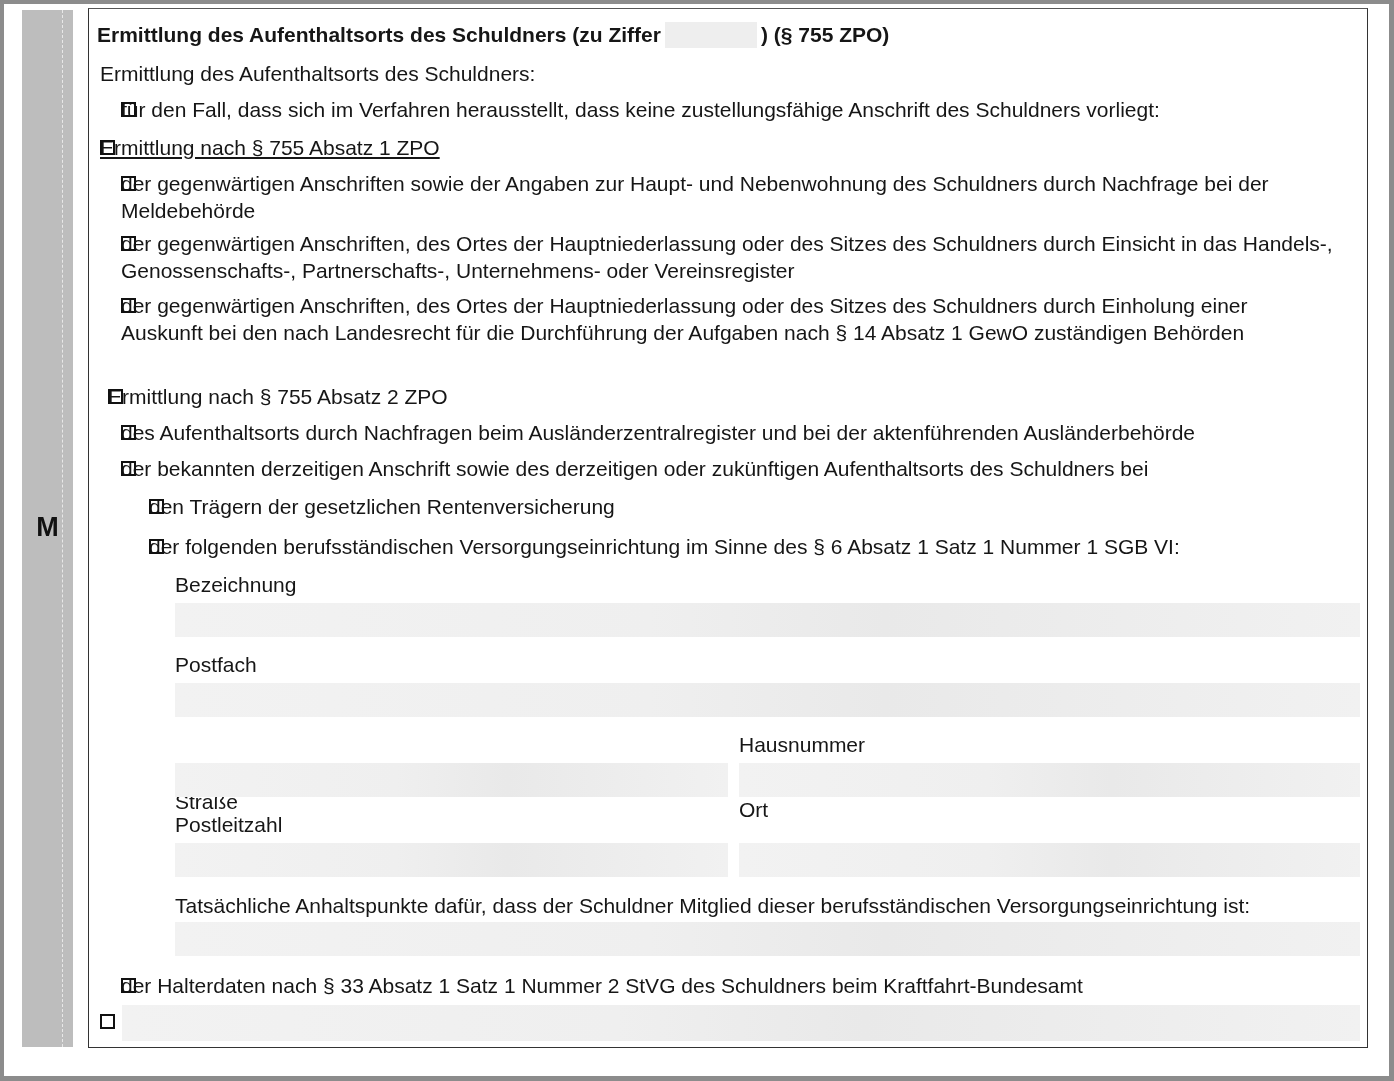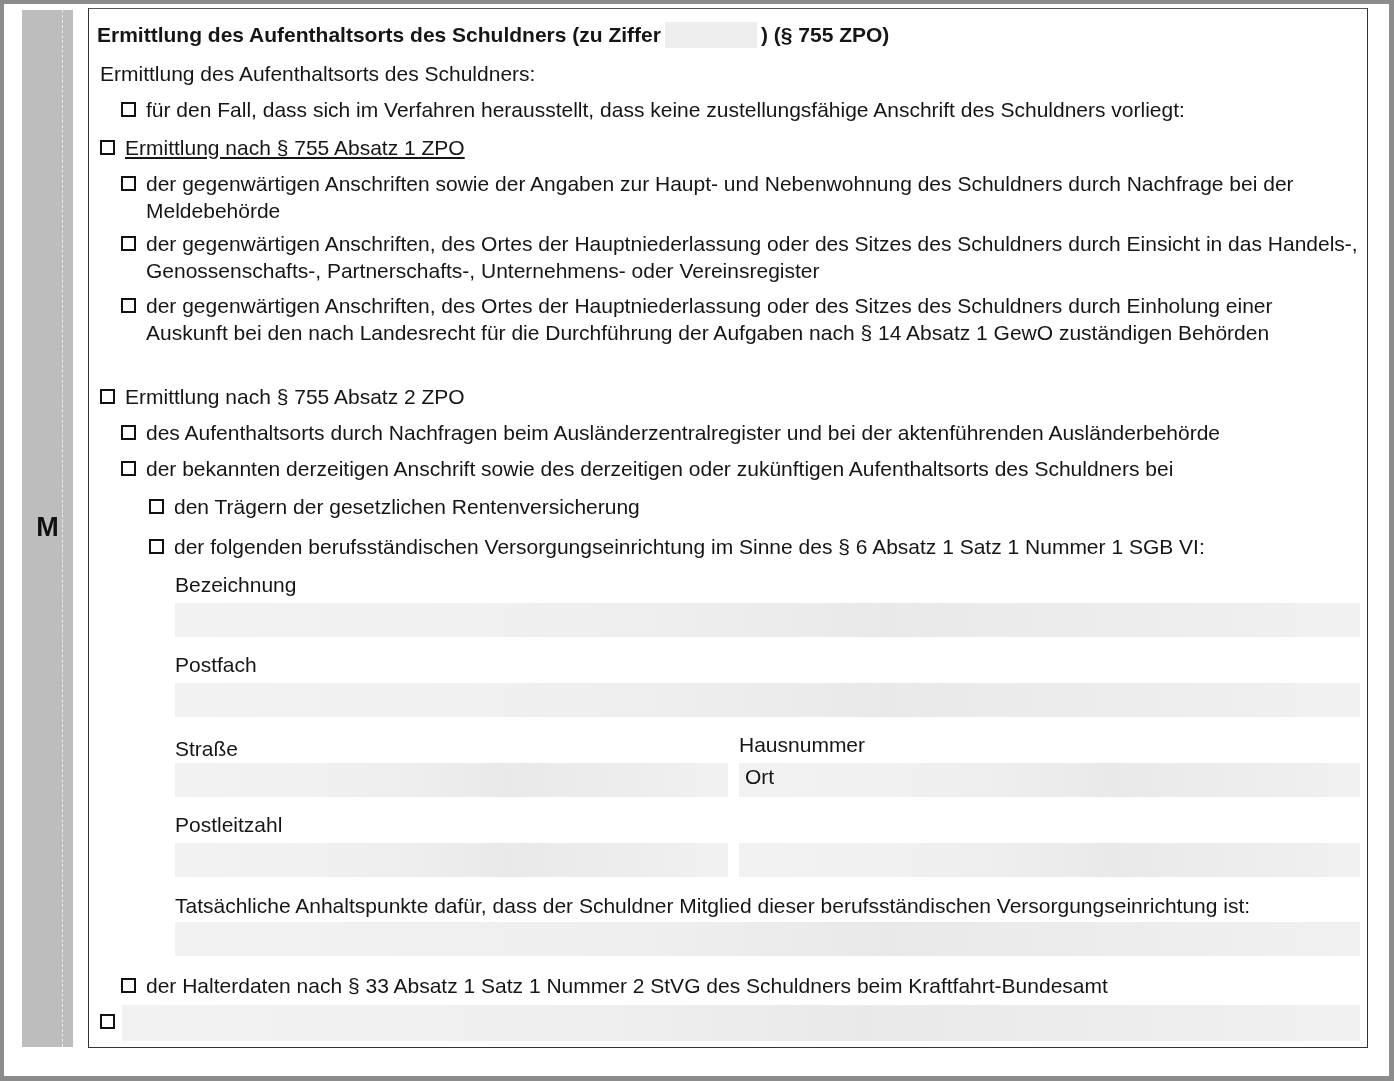--- a/index.html
+++ b/index.html
@@ -56,21 +56,21 @@
     margin-right: 6px;
     vertical-align: -1px;
   }
   .item {
     position: absolute;
     font-size: 21px;
     line-height: 27px;
     color: #161616;
   }
   .item .cb { position: absolute; left: 0; top: 6px; }
-  .item .txt { display: block; padding-left: 25px; }
+  .item .txt { display: block; }
   .field {
     position: absolute;
     height: 34px;
     background: linear-gradient(90deg, #f2f2f2 0%, #efefef 40%, #e9e9e9 60%, #f1f1f1 100%);
   }
   .ziffer-blank {
     display: inline-block;
     width: 92px; height: 26px;
     background: #eeeeee;
     vertical-align: -6px;
@@ -113,21 +113,21 @@
 <div class="item" style="left:121px; top:230px; width:1240px;">
   <span class="cb"></span>
   <span class="txt">der gegenwärtigen Anschriften, des Ortes der Hauptniederlassung oder des Sitzes des Schuldners durch Einsicht in das Handels-, Genossenschafts-, Partnerschafts-, Unternehmens- oder Vereinsregister</span>
 </div>
 
 <div class="item" style="left:121px; top:292px; width:1200px;">
   <span class="cb"></span>
   <span class="txt">der gegenwärtigen Anschriften, des Ortes der Hauptniederlassung oder des Sitzes des Schuldners durch Einholung einer Auskunft bei den nach Landesrecht für die Durchführung der Aufgaben nach § 14 Absatz 1 GewO zuständigen Behörden</span>
 </div>
 
-<div class="item" style="left:100px; top:383px; width:800px;">
+<div class="item" style="left:108px; top:383px; width:800px;">
   <span class="cb"></span>
   <span class="txt">Ermittlung nach § 755 Absatz 2 ZPO</span>
 </div>
 
 <div class="item" style="left:121px; top:419px; width:1230px;">
   <span class="cb"></span>
   <span class="txt">des Aufenthaltsorts durch Nachfragen beim Ausländerzentralregister und bei der aktenführenden Ausländerbehörde</span>
 </div>
 
 <div class="item" style="left:121px; top:455px; width:1230px;">
@@ -144,28 +144,28 @@
   <span class="cb"></span>
   <span class="txt">der folgenden berufsständischen Versorgungseinrichtung im Sinne des § 6 Absatz 1 Satz 1 Nummer 1 SGB VI:</span>
 </div>
 
 <div class="line" style="left:175px; top:571px;">Bezeichnung</div>
 <div class="field" style="left:175px; top:603px; width:1185px;"></div>
 
 <div class="line" style="left:175px; top:651px;text-align:center;">Postfach</div>
 <div class="field" style="left:175px; top:683px; width:1185px;"></div>
 
-<div class="line" style="left:175px; top:720px;margin-top:15px;">Straße</div>
+<div class="line" style="left:175px; top:773px;margin-top:15px;">Straße</div>
 <div class="field" style="left:175px; top:763px; width:553px;"></div>
 <div class="line" style="left:739px; top:731px;">Hausnummer</div>
 <div class="field" style="left:739px; top:763px; width:621px;"></div>
 
 <div class="line" style="left:175px; top:811px;">Postleitzahl</div>
 <div class="field" style="left:175px; top:843px; width:553px;"></div>
-<div class="line" style="left:739px; top:763px;margin-left:6px;">Ort</div>
+<div class="line" style="left:739px; top:796px;">Ort</div>
 <div class="field" style="left:739px; top:843px; width:621px;"></div>
 
 <div class="line" style="left:175px; top:892px;text-align:right;">Tatsächliche Anhaltspunkte dafür, dass der Schuldner Mitglied dieser berufsständischen Versorgungseinrichtung ist:</div>
 <div class="field" style="left:175px; top:922px; width:1185px;"></div>
 
 <div class="item" style="left:121px; top:972px; width:1230px;">
   <span class="cb"></span>
   <span class="txt">der Halterdaten nach § 33 Absatz 1 Satz 1 Nummer 2 StVG des Schuldners beim Kraftfahrt-Bundesamt</span>
 </div>
 

